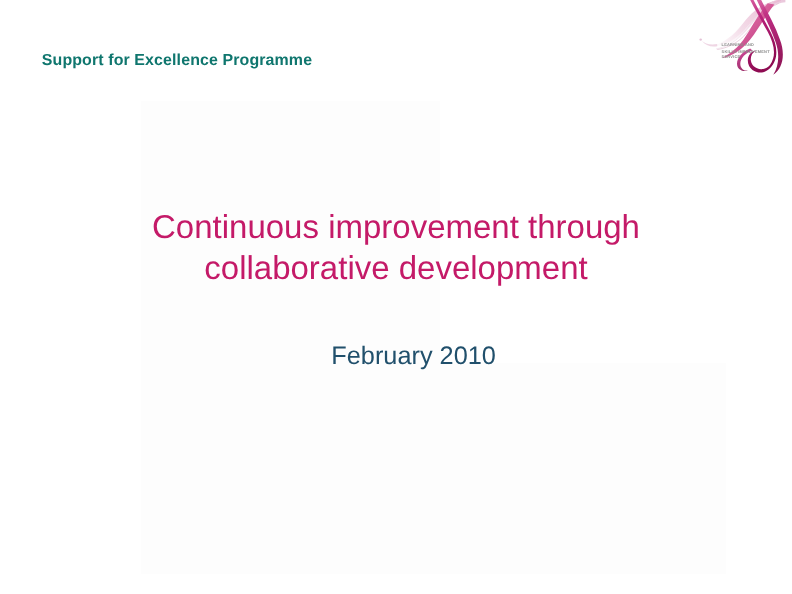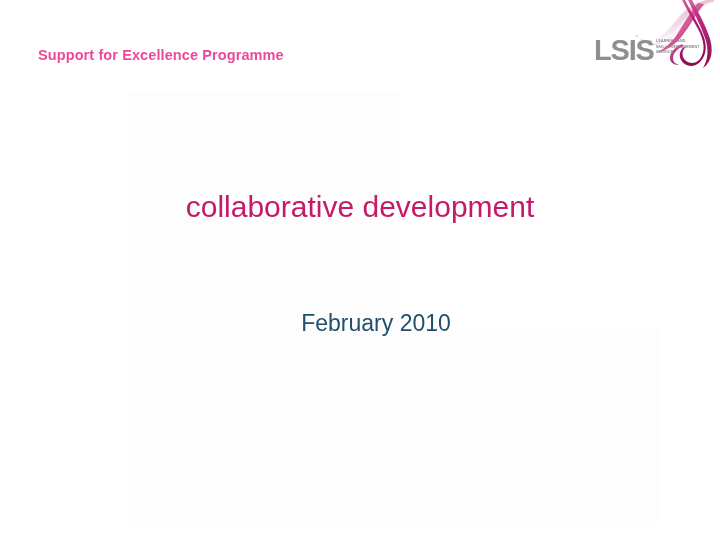--- a/index.html
+++ b/index.html
@@ -42,21 +42,21 @@
     pointer-events: none;
   }
 
   
   .header-label {
     position: absolute;
     left: 38px;
     top: 47px;
     font-size: 14.5px;
     font-weight: bold;
-    color: #ec4899;
+    color: #0f766e;
     letter-spacing: 0.1px;
     white-space: nowrap;
   }
 
   
   .logo-block {
     position: absolute;
     left: 586px;
     top: 0px;
     width: 134px;
@@ -170,24 +170,24 @@
       <path d="M99 0 C 104 10, 110 20, 115 30 C 121 42, 122 54, 114 62 C 108 68, 99 67, 95 60 C 92 54, 95 47, 101 46
                C 96 49, 95 56, 99 60 C 103 64, 110 64, 114 59 C 120 51, 118 40, 112 29 C 107 20, 101 10, 96 0 Z" fill="url(#gDark)"></path>
       <path d="M106 0 C 112 12, 119 24, 123 36 C 128 49, 126 62, 117 68 C 122 60, 123 49, 119 38 C 115 26, 108 13, 102 0 Z" fill="url(#gDark)" opacity="0.95"></path>
 
       <path d="M96 44 C 89 47, 84 52, 84 58 C 84 63, 89 66, 94 64 C 90 65, 87 62, 87 58 C 87 53, 92 48, 98 46 Z" fill="url(#gDark)" opacity="0.85"></path>
 
       <path d="M66 42 C 60 43, 55 41, 52 37 C 55 40, 60 41, 66 40 Z" fill="#e8c4d8" opacity="0.7"></path>
       <circle cx="51" cy="36" r="1.1" fill="#d9a6c4" opacity="0.7"></circle>
     </svg>
 
-    <div class="logo-wordmark">LSIS</div>
 
     <div class="logo-tagline">Learning and Skills Improvement Service</div>
   </div>
 
   <h1 class="title">
+    <span class="title-line">Continuous improvement through</span>
     <span class="title-line">collaborative development</span>
   </h1>
 
   <div class="subtitle">February 2010</div>
 
 </div>
 
 </body></html>

